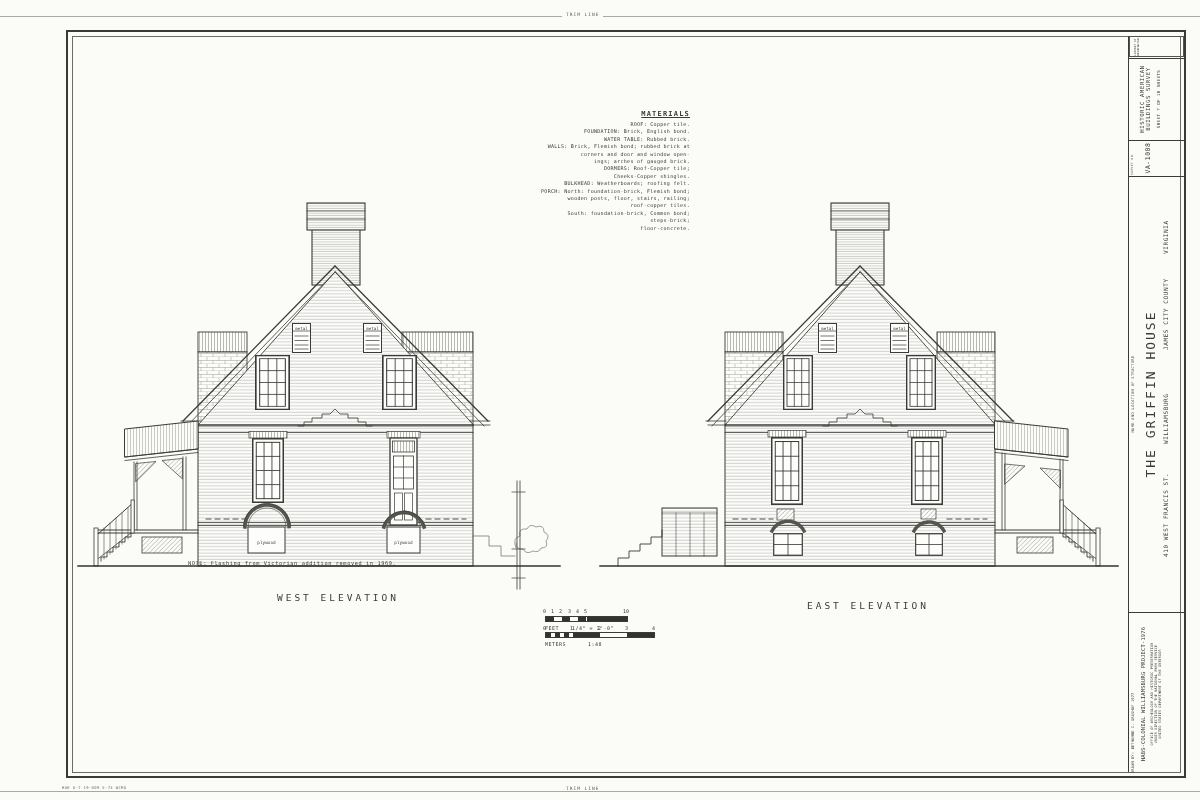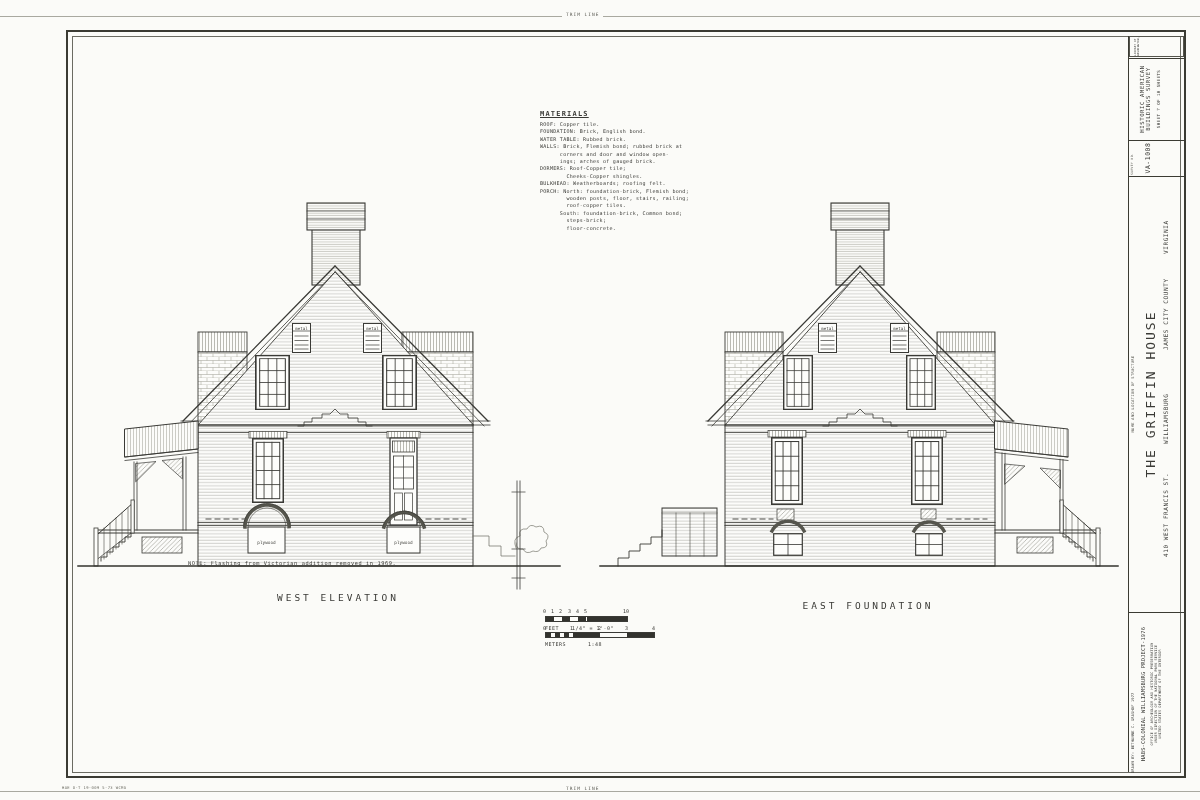--- a/index.html
+++ b/index.html
@@ -5,21 +5,21 @@
   html,body{margin:0;padding:0;}
   body{width:1200px;height:800px;background:#fbfbf8;font-family:"DejaVu Sans Mono","Liberation Mono",monospace;color:#3a3a36;}
   .page{position:relative;width:1200px;height:800px;overflow:hidden;}
   .abs{position:absolute;}
   .trimline{position:absolute;left:0;width:1200px;height:0;border-top:1px solid #a9a9a0;}
   .trimlabel{position:absolute;font-size:4.5px;letter-spacing:1px;background:#fbfbf8;padding:0 4px;color:#55554e;}
   .border-outer{position:absolute;left:66px;top:30px;width:1120px;height:748px;border:2.2px solid #3b3b33;box-sizing:border-box;}
   .border-inner{position:absolute;left:71.5px;top:35.5px;width:1109px;height:737px;border:0.9px solid #6b6b62;box-sizing:border-box;}
   .vline{position:absolute;background:#3b3b33;}
   .hline{position:absolute;background:#3b3b33;}
-  .materials{position:absolute;left:540px;top:110px;width:150px;}
+  .materials{position:absolute;left:540px;top:110px;width:150px;text-align:right;}
   .materials .mtitle{font-size:7px;font-weight:bold;letter-spacing:1.2px;text-decoration:underline;margin-bottom:3px;}
   .materials .mline{font-size:5px;line-height:7.4px;white-space:pre;letter-spacing:.3px;}
   .elev-label{position:absolute;font-size:9.5px;letter-spacing:3px;text-align:center;width:160px;}
   .note{position:absolute;font-size:5.3px;letter-spacing:.6px;}
   .scale-num{position:absolute;font-size:5px;}
   .scale-cap{position:absolute;font-size:5px;letter-spacing:.5px;}
   .bar{position:absolute;display:flex;border:0.9px solid #3a3a36;box-sizing:border-box;height:6px;}
   .bar div{height:100%;}
   .seg-b{background:#33332e;}
   .seg-w{background:#fbfbf8;}
@@ -267,21 +267,21 @@
     <div class="mline">PORCH: North: foundation-brick, Flemish bond;</div>
     <div class="mline">        wooden posts, floor, stairs, railing;</div>
     <div class="mline">        roof-copper tiles.</div>
     <div class="mline">      South: foundation-brick, Common bond;</div>
     <div class="mline">        steps-brick;</div>
     <div class="mline">        floor-concrete.</div>
   </div>
 
   <div class="note" style="left:188px;top:560px;">NOTE: Flashing from Victorian addition removed in 1969.</div>
   <div class="elev-label" style="left:258px;top:592px;">WEST ELEVATION</div>
-  <div class="elev-label" style="left:788px;top:600px;">EAST FOUNDATION</div>
+  <div class="elev-label" style="left:788px;top:600px;">EAST ELEVATION</div>
 
   <div>
     <span class="scale-num" style="left:543px;top:608px;">0</span>
     <span class="scale-num" style="left:551px;top:608px;">1</span>
     <span class="scale-num" style="left:559px;top:608px;">2</span>
     <span class="scale-num" style="left:568px;top:608px;">3</span>
     <span class="scale-num" style="left:576px;top:608px;">4</span>
     <span class="scale-num" style="left:584px;top:608px;">5</span>
     <span class="scale-num" style="left:623px;top:608px;">10</span>
     <div class="bar" style="left:545px;top:616px;width:83px;">

